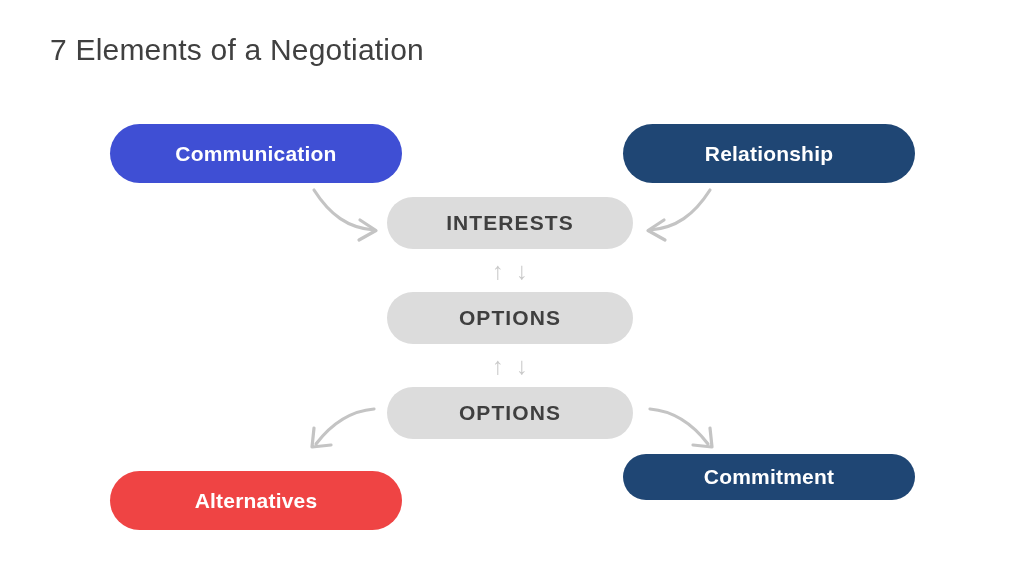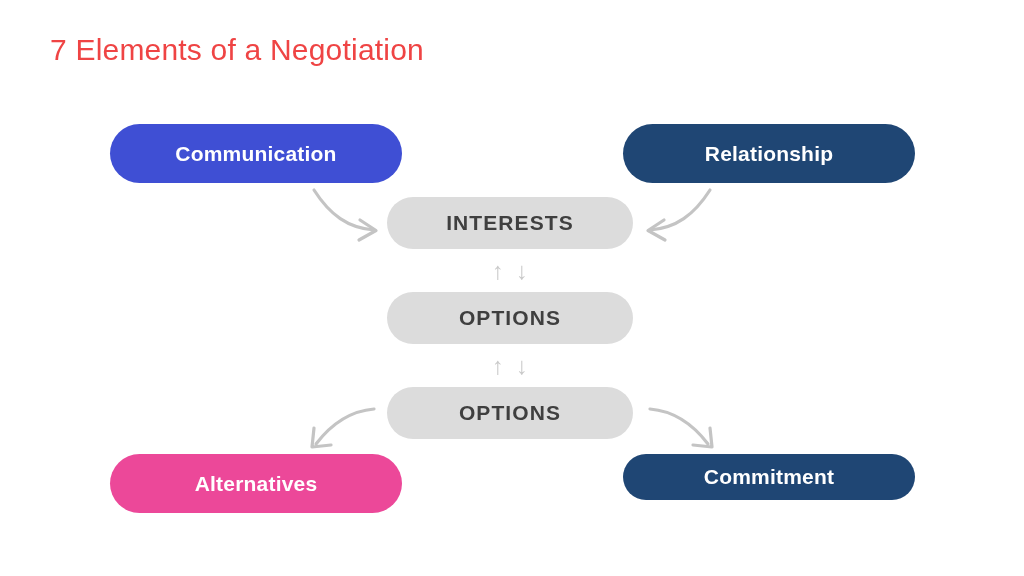--- a/index.html
+++ b/index.html
@@ -22,21 +22,21 @@
     background: #ffffff;
   }
 
   
   #slide-title {
     position: absolute;
     left: 50px;
     top: 33px;
     font-size: 30px;
     font-weight: 400;
-    color: #ef4444;
+    color: #404040;
     letter-spacing: 0.2px;
     white-space: nowrap;
   }
 
   
   .pill {
     position: absolute;
     display: flex;
     align-items: center;
     justify-content: center;
@@ -173,21 +173,21 @@
 
   <div class="v-arrows" id="arrows-options-criteria">
     <span>↑</span>
     <span>↓</span>
   </div>
 
   <div class="pill pill-core" id="pill-criteria" style="background:#dcdcdc;">
     <span>OPTIONS</span>
   </div>
 
-  <div class="pill pill-outer" id="pill-alternatives" style="background:#ec4899;">
+  <div class="pill pill-outer" id="pill-alternatives" style="background:#ef4444;margin-top:17px;">
     <span>Alternatives</span>
   </div>
 
   <div class="pill pill-outer" id="pill-commitment" style="background:#1f4674;">
     <span>Commitment</span>
   </div>
 
 </div>
 
 </body></html>

